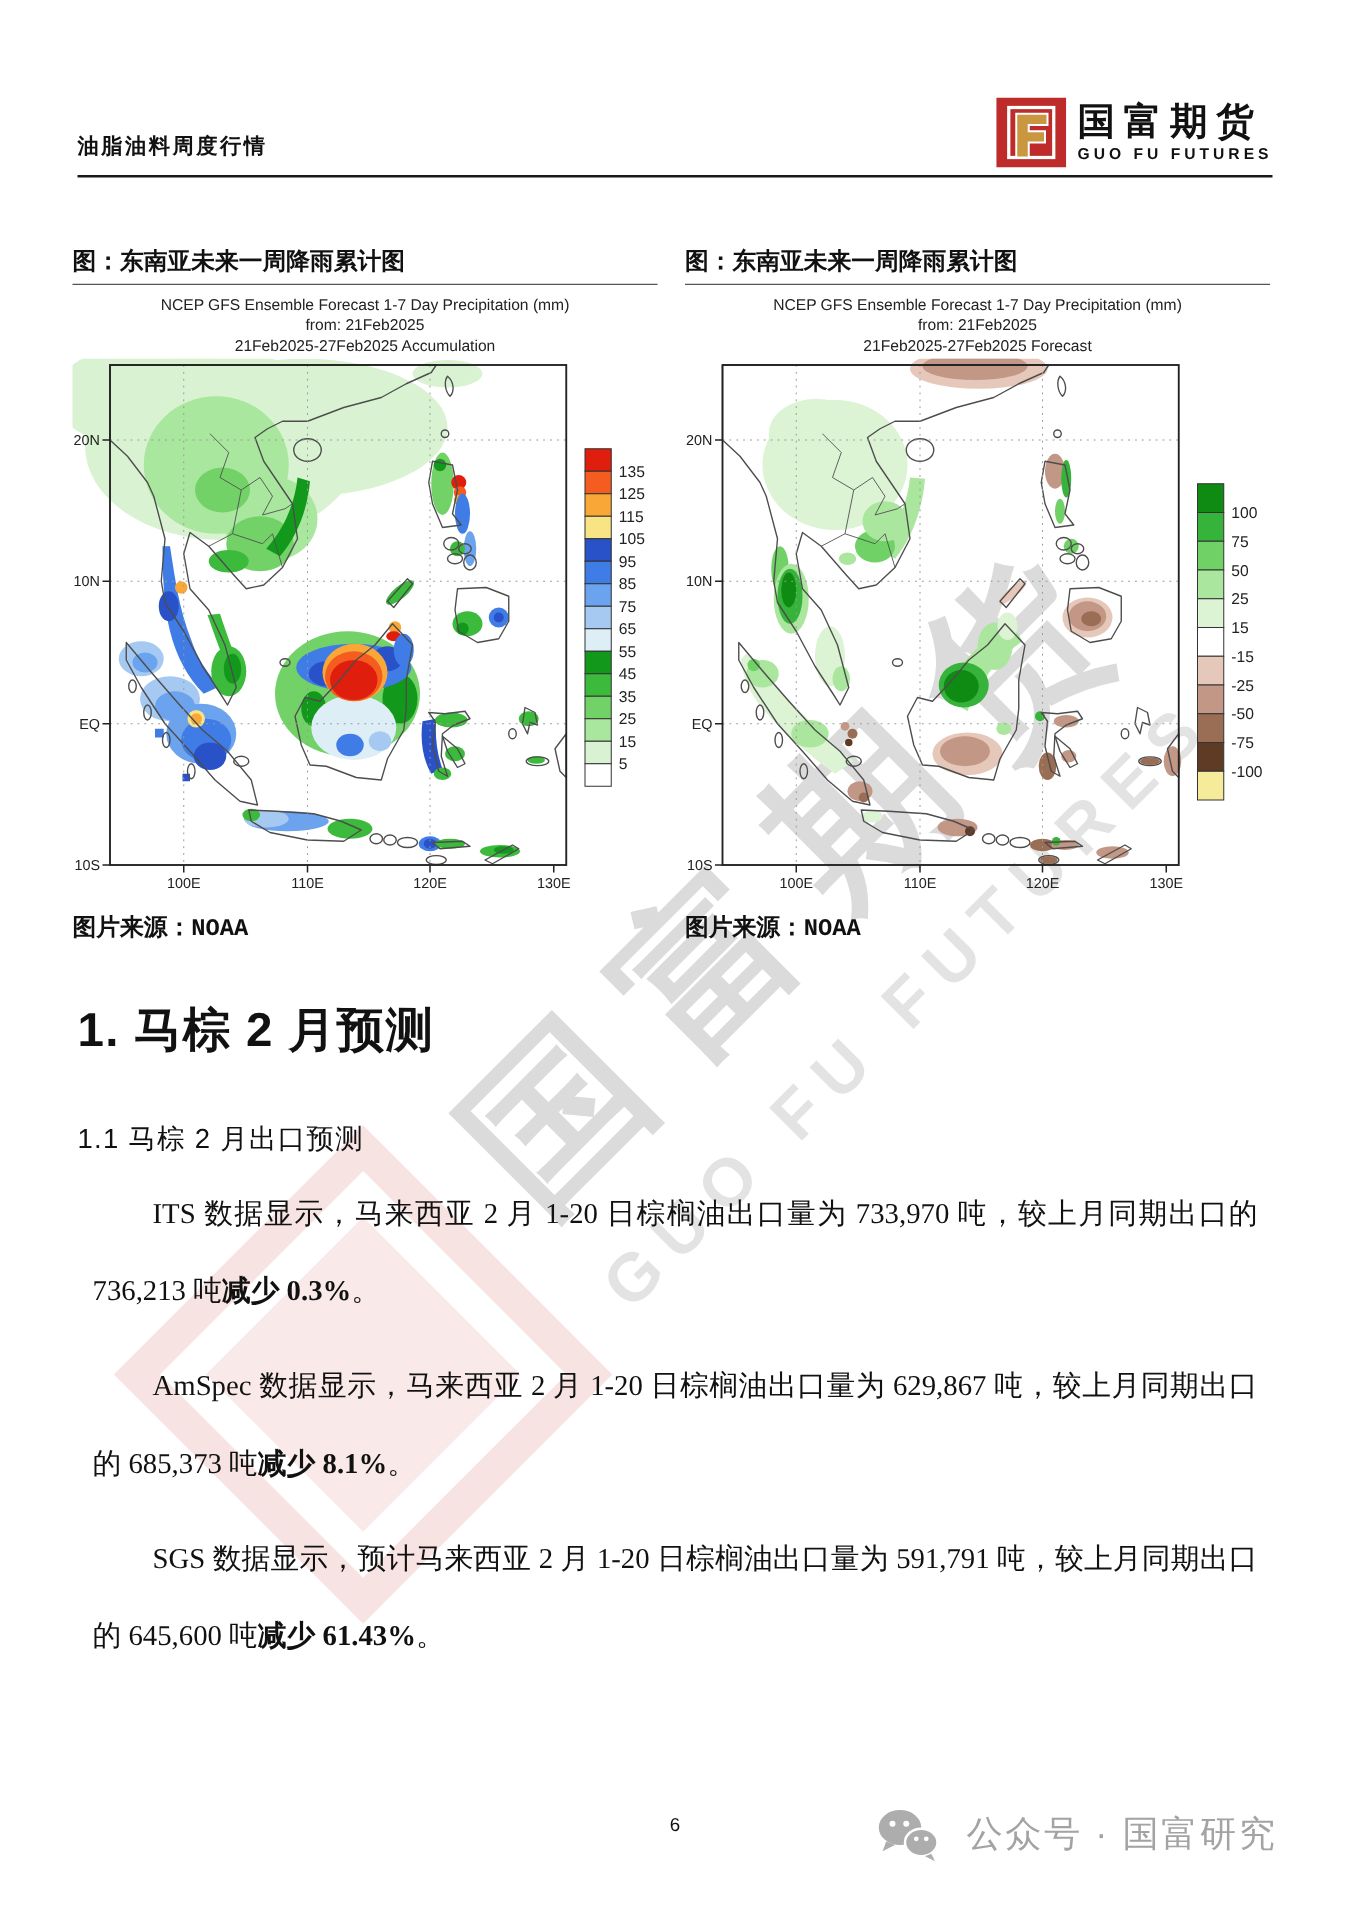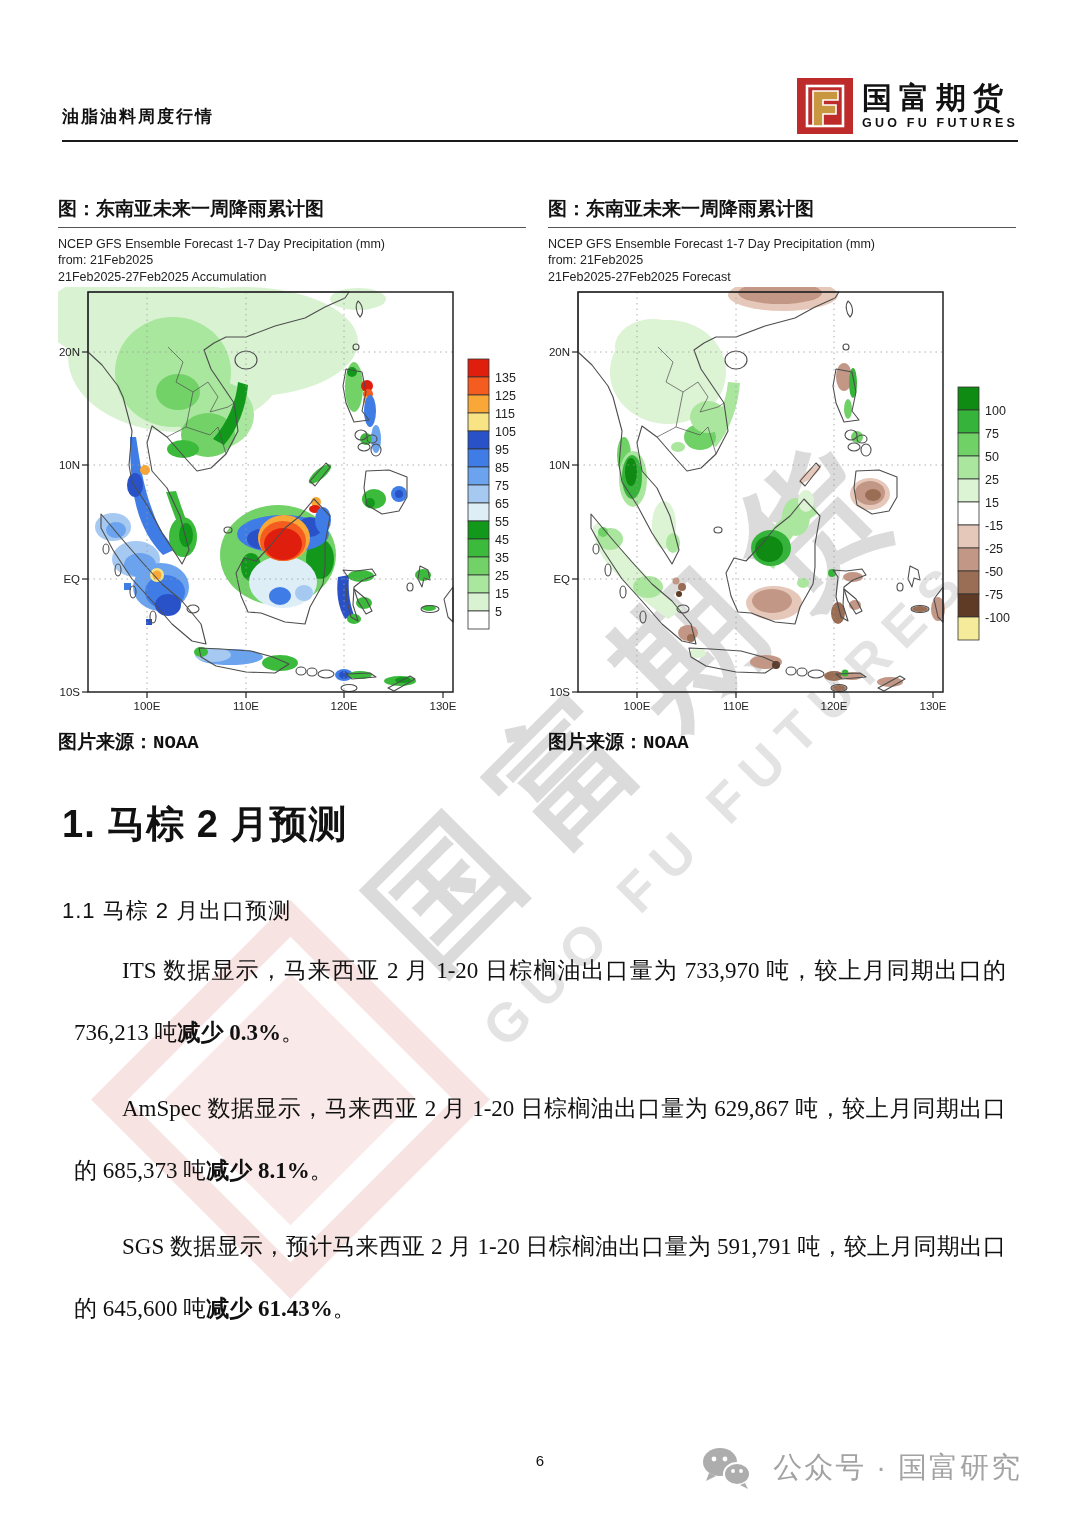--- a/index.html
+++ b/index.html
@@ -11,21 +11,21 @@
           align-items:flex-end;border-bottom:2px solid #1a1a1a;padding-bottom:6px;box-sizing:border-box;}
   .doc-title{font-size:17px;font-weight:700;letter-spacing:2px;padding-bottom:6px;}
   .logo{display:flex;align-items:center;gap:9px;}
   .logo-text .cn{font-size:30px;font-weight:700;letter-spacing:7px;line-height:1.05;}
   .logo-text .en{font-size:12.5px;font-weight:700;letter-spacing:3.2px;margin-top:2px;}
   
   .figures{display:flex;gap:22px;margin:54px 58px 0;}
   .fig{width:468px;}
   .fig-title{font-size:19px;font-weight:700;font-family:"Liberation Serif","DejaVu Serif",serif;
              padding-bottom:5px;border-bottom:1.5px solid #555;}
-  .map-head{font-size:12.5px;line-height:1.3;color:#222;margin-top:8px;}
+  .map-head{text-align:center;font-size:12.5px;line-height:1.3;color:#222;margin-top:8px;}
   .fig svg.map{display:block;margin-top:2px;}
   .fig-src{font-size:19px;font-weight:700;font-family:Liberation Mono, monospace;margin-top:12px;}
   
   .content{margin:0 62px;}
   .sec-h1{font-size:27px;font-weight:700;margin-top:52px;font-family:"Liberation Serif","DejaVu Serif",serif;letter-spacing:2px;}
   .sec-h2{font-size:38px;font-weight:700;margin-top:44px;letter-spacing:1px;}
   .sec-h3{font-size:22px;font-weight:400;margin-top:46px;letter-spacing:1px;}
   .para{font-size:23px;line-height:62px;margin:14px 12px 0;text-align:justify;
         font-family:"Liberation Serif","DejaVu Serif",serif;}
   .para .ind{display:inline-block;width:48px;}

